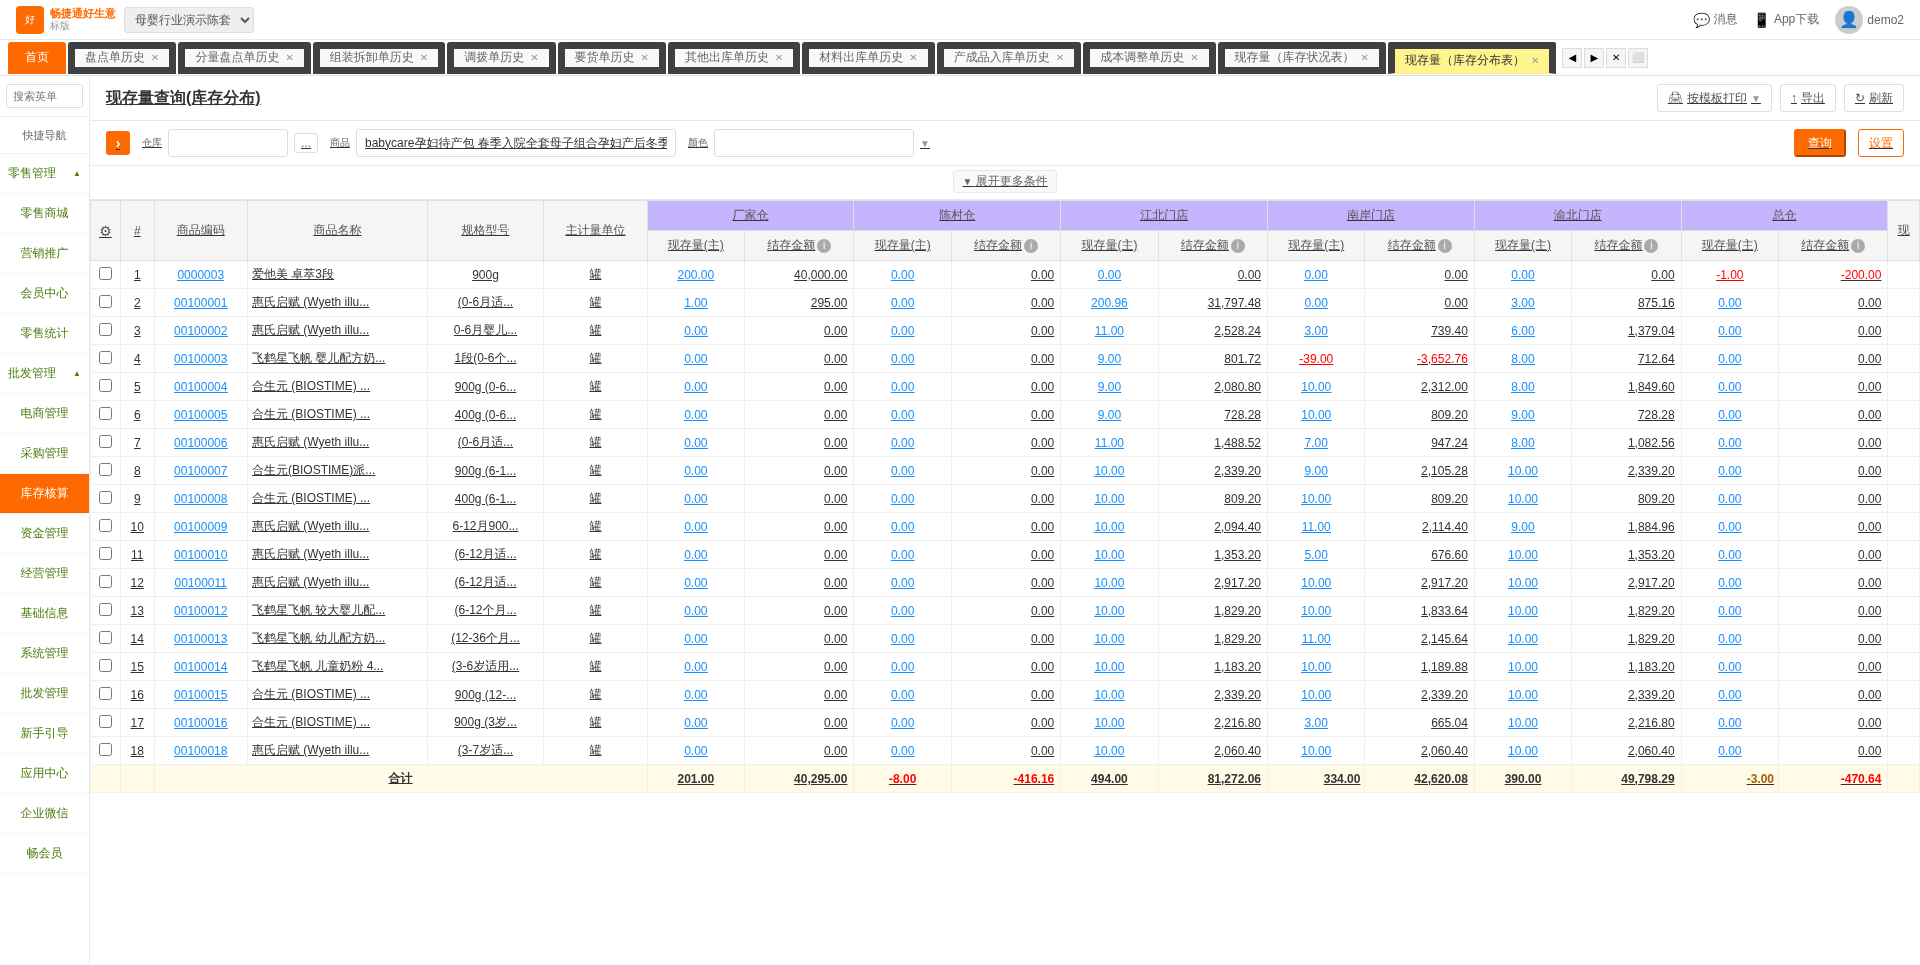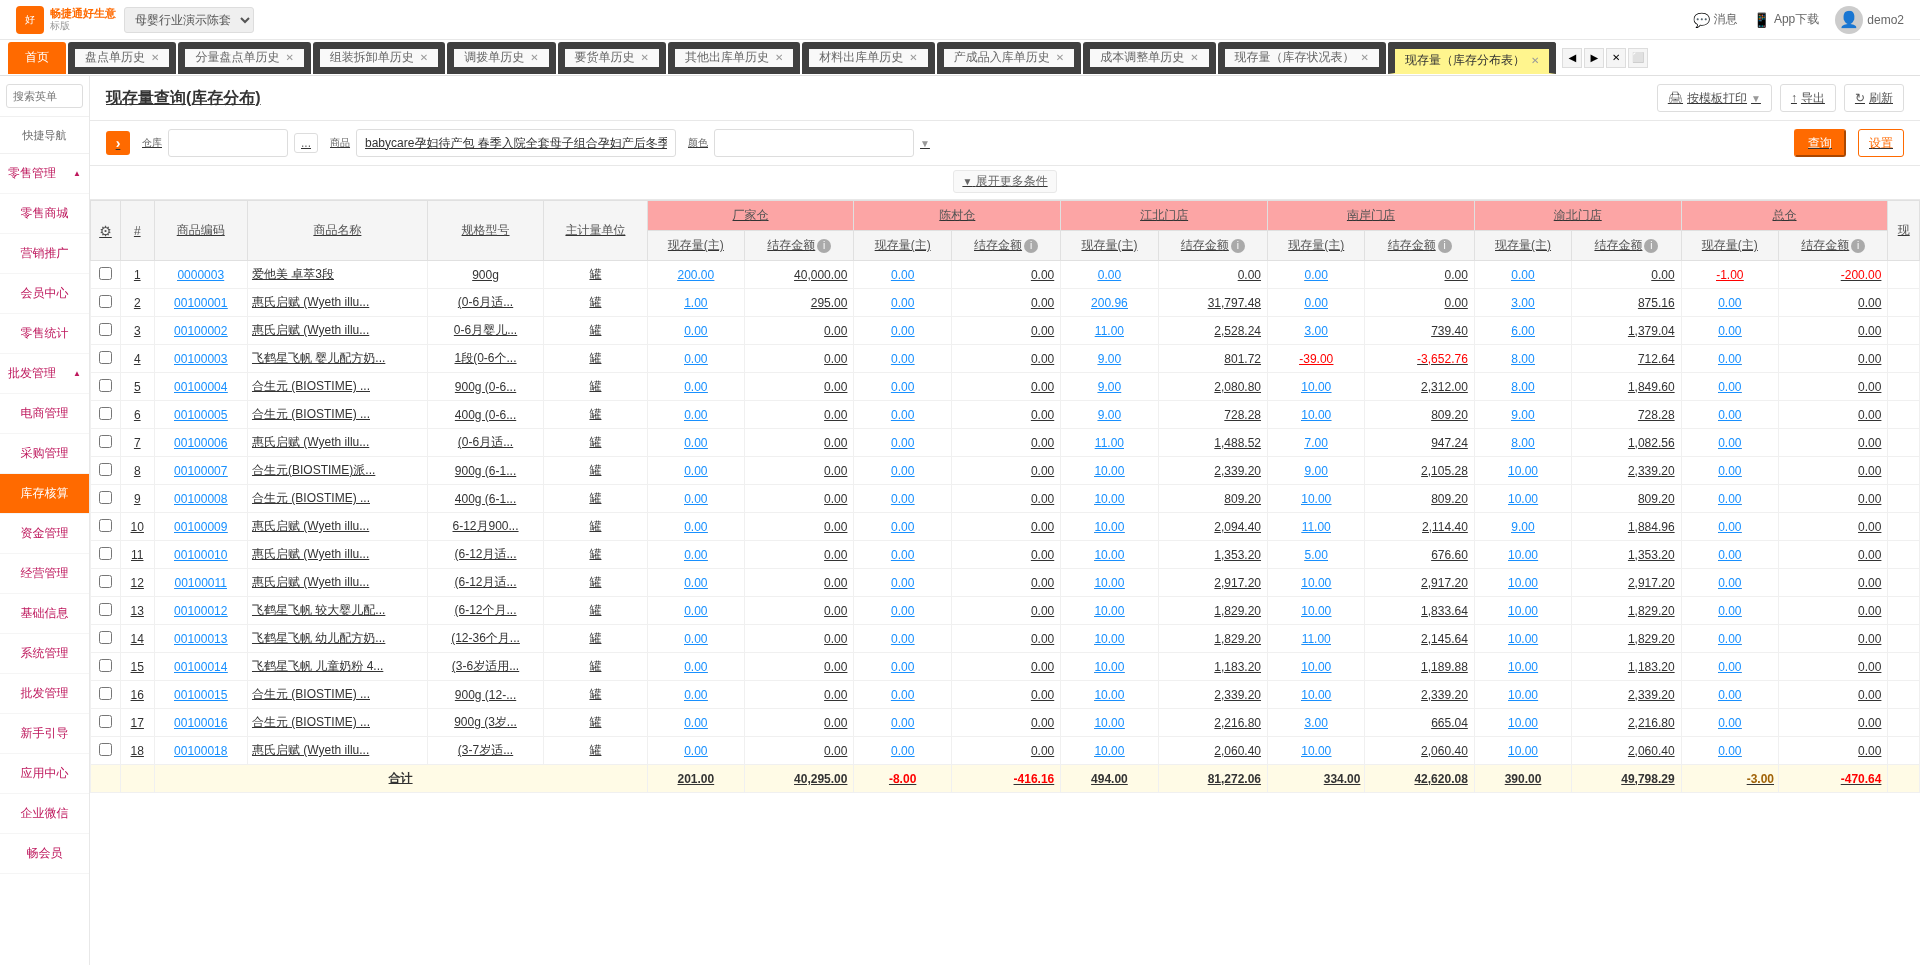--- a/index.html
+++ b/index.html
@@ -25,21 +25,21 @@
     
     .main-layout { display: flex; height: calc(965px - 40px - 36px); }
 
     
     .sidebar { width: 90px; background: #fff; border-right: 1px solid #e8e8e8; display: flex; flex-direction: column; }
     .sidebar-search { padding: 8px 6px; border-bottom: 1px solid #f0f0f0; }
     .sidebar-search input { width: 100%; height: 24px; border: 1px solid #ddd; border-radius: 3px; padding: 0 6px; font-size: 11px; }
     .sidebar-nav { padding: 4px 0; border-bottom: 1px solid #f0f0f0; }
     .sidebar-nav-item { height: 28px; display: flex; align-items: center; justify-content: center; font-size: 11px; color: #666; cursor: pointer; }
     .sidebar-menu { flex: 1; overflow-y: auto; }
-    .sidebar-menu-item { height: 40px; display: flex; align-items: center; justify-content: center; font-size: 12px; color: #be185d; cursor: pointer; border-bottom: 1px solid #f5f5f5; padding: 0 4px; text-align: center; }
+    .sidebar-menu-item { height: 40px; display: flex; align-items: center; justify-content: center; font-size: 12px; color: #4d7c0f; cursor: pointer; border-bottom: 1px solid #f5f5f5; padding: 0 4px; text-align: center; }
     .sidebar-menu-item.active { background: #ff6a00; color: white; }
     .sidebar-menu-item.has-arrow { display: flex; justify-content: space-between; padding: 0 8px; }
     .sidebar-menu-item .arrow { font-size: 8px; }
 
     
     .content { flex: 1; overflow: hidden; display: flex; flex-direction: column; text-decoration: underline; }
     .page-header { background: #fff; padding: 8px 16px; border-bottom: 1px solid #e8e8e8; display: flex; align-items: center; justify-content: space-between; }
     .page-title { font-size: 16px; font-weight: bold; color: #333; }
     .page-actions { display: flex; align-items: center; gap: 8px; }
     .btn-action { height: 28px; padding: 0 10px; border: 1px solid #ddd; background: #fff; border-radius: 3px; cursor: pointer; font-size: 12px; display: flex; align-items: center; gap: 4px; color: #555; }
@@ -53,21 +53,21 @@
     .search-input { height: 28px; border: 1px solid #ddd; border-radius: 3px; padding: 0 8px; font-size: 12px; color: #333; }
     .search-input-wide { width: 320px; }
     .expand-btn { background: #f9f9f9; border: 1px solid #e8e8e8; color: #666; padding: 2px 8px; border-radius: 3px; cursor: pointer; font-size: 12px; }
     .orange-btn-expand { background: #ff6a00; color: white; width: 24px; height: 24px; border-radius: 3px; display: flex; align-items: center; justify-content: center; cursor: pointer; border: none; font-size: 14px; font-weight: bold; }
 
     
     .table-container { flex: 1; overflow: auto; background: #fff; margin: 0; }
     table { width: 100%; border-collapse: collapse; font-size: 12px; }
     thead tr { background: #f5f5f5; }
     thead th { border: 1px solid #e0e0e0; padding: 6px 4px; text-align: center; color: #555; font-weight: normal; white-space: nowrap; position: sticky; top: 0; background: #f5f5f5; z-index: 1; }
-    thead th.group-header { background: #fca5a5; }
+    thead th.group-header { background: #c4b5fd; }
     tbody tr { border-bottom: 1px solid #f0f0f0; }
     tbody tr.total-row { background: #fffbe6; font-weight: bold; }
     td { border: 1px solid #f0f0f0; padding: 5px 4px; text-align: center; white-space: nowrap; }
     td.text-left { text-align: left; }
     td.num { text-align: right; padding-right: 6px; }
     td a, td .link { color: #1890ff; text-decoration: underline; cursor: pointer; }
     .th-gear { font-size: 14px; cursor: pointer; }
     .info-icon { display: inline-block; width: 14px; height: 14px; border-radius: 50%; background: #aaa; color: white; font-size: 10px; text-align: center; line-height: 14px; cursor: pointer; margin-left: 2px; }
 
     

